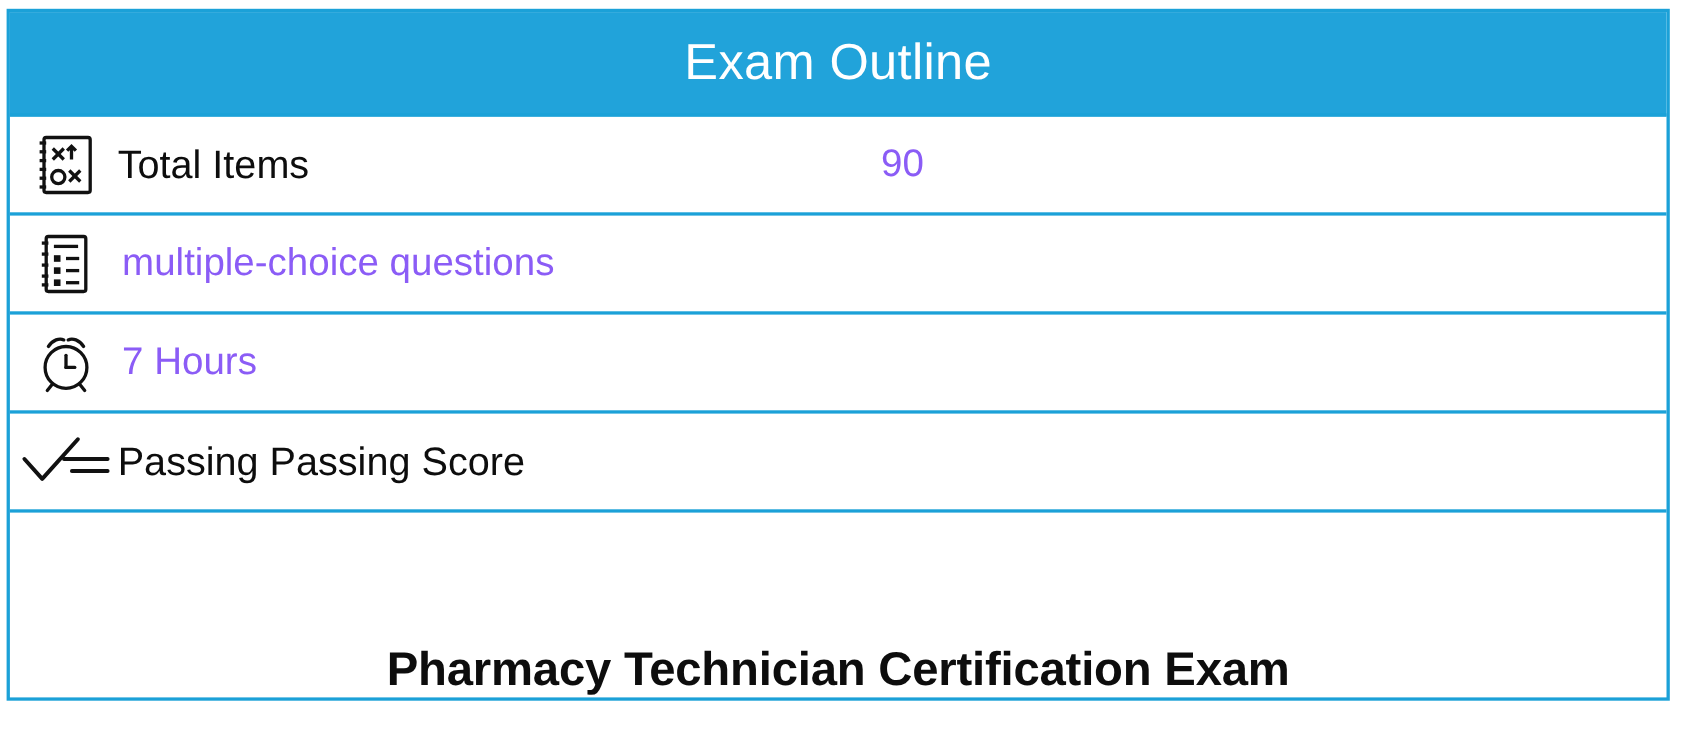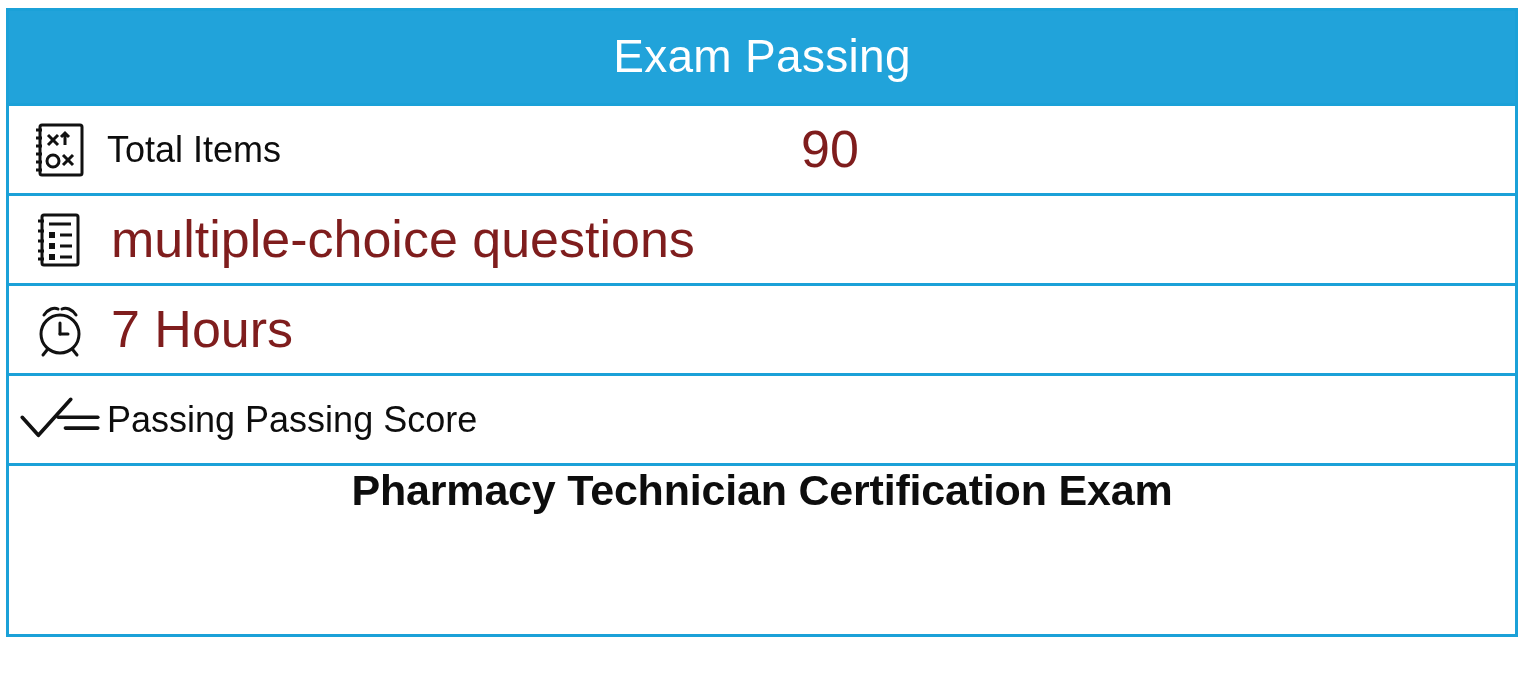--- a/index.html
+++ b/index.html
@@ -58,52 +58,52 @@
     font-size: 36px;
     color: #0d0d0d;
     line-height: 1.05;
     padding-left: 2px;
     box-sizing: border-box;
     white-space: nowrap;
   }
 
   .cell-value {
     flex: 1 1 auto;
-    font-size: 52px;
-    color: #7f1d1d;
+    font-size: 35px;
+    color: #8b5cf6;
     line-height: 1.05;
     padding-left: 6px;
     box-sizing: border-box;
     white-space: nowrap;
   }
 
   .footer-row {
     min-height: 168px;
     display: flex;
-    align-items: flex-start;
+    align-items: flex-end;
     justify-content: center;
     border-bottom: none;
   }
 
   .footer-title {
     font-size: 43px;
     font-weight: bold;
     color: #0d0d0d;
     text-align: center;
     letter-spacing: -0.2px;
   }
 
   svg { display: block; }
 </style>
 </head>
 <body>
 
 <div class="exam-table">
 
-  <div class="header-row">Exam Passing</div>
+  <div class="header-row">Exam Outline</div>
 
   <div class="row">
     <div class="cell-icon">
       <svg width="58" height="58" viewBox="0 0 58 58">
         <rect x="9" y="4" width="42" height="50" rx="2" fill="none" stroke="#111" stroke-width="3"></rect>
         <line x1="5" y1="9" x2="11" y2="9" stroke="#111" stroke-width="3"></line>
         <line x1="5" y1="17" x2="11" y2="17" stroke="#111" stroke-width="3"></line>
         <line x1="5" y1="25" x2="11" y2="25" stroke="#111" stroke-width="3"></line>
         <line x1="5" y1="33" x2="11" y2="33" stroke="#111" stroke-width="3"></line>
         <line x1="5" y1="41" x2="11" y2="41" stroke="#111" stroke-width="3"></line>

